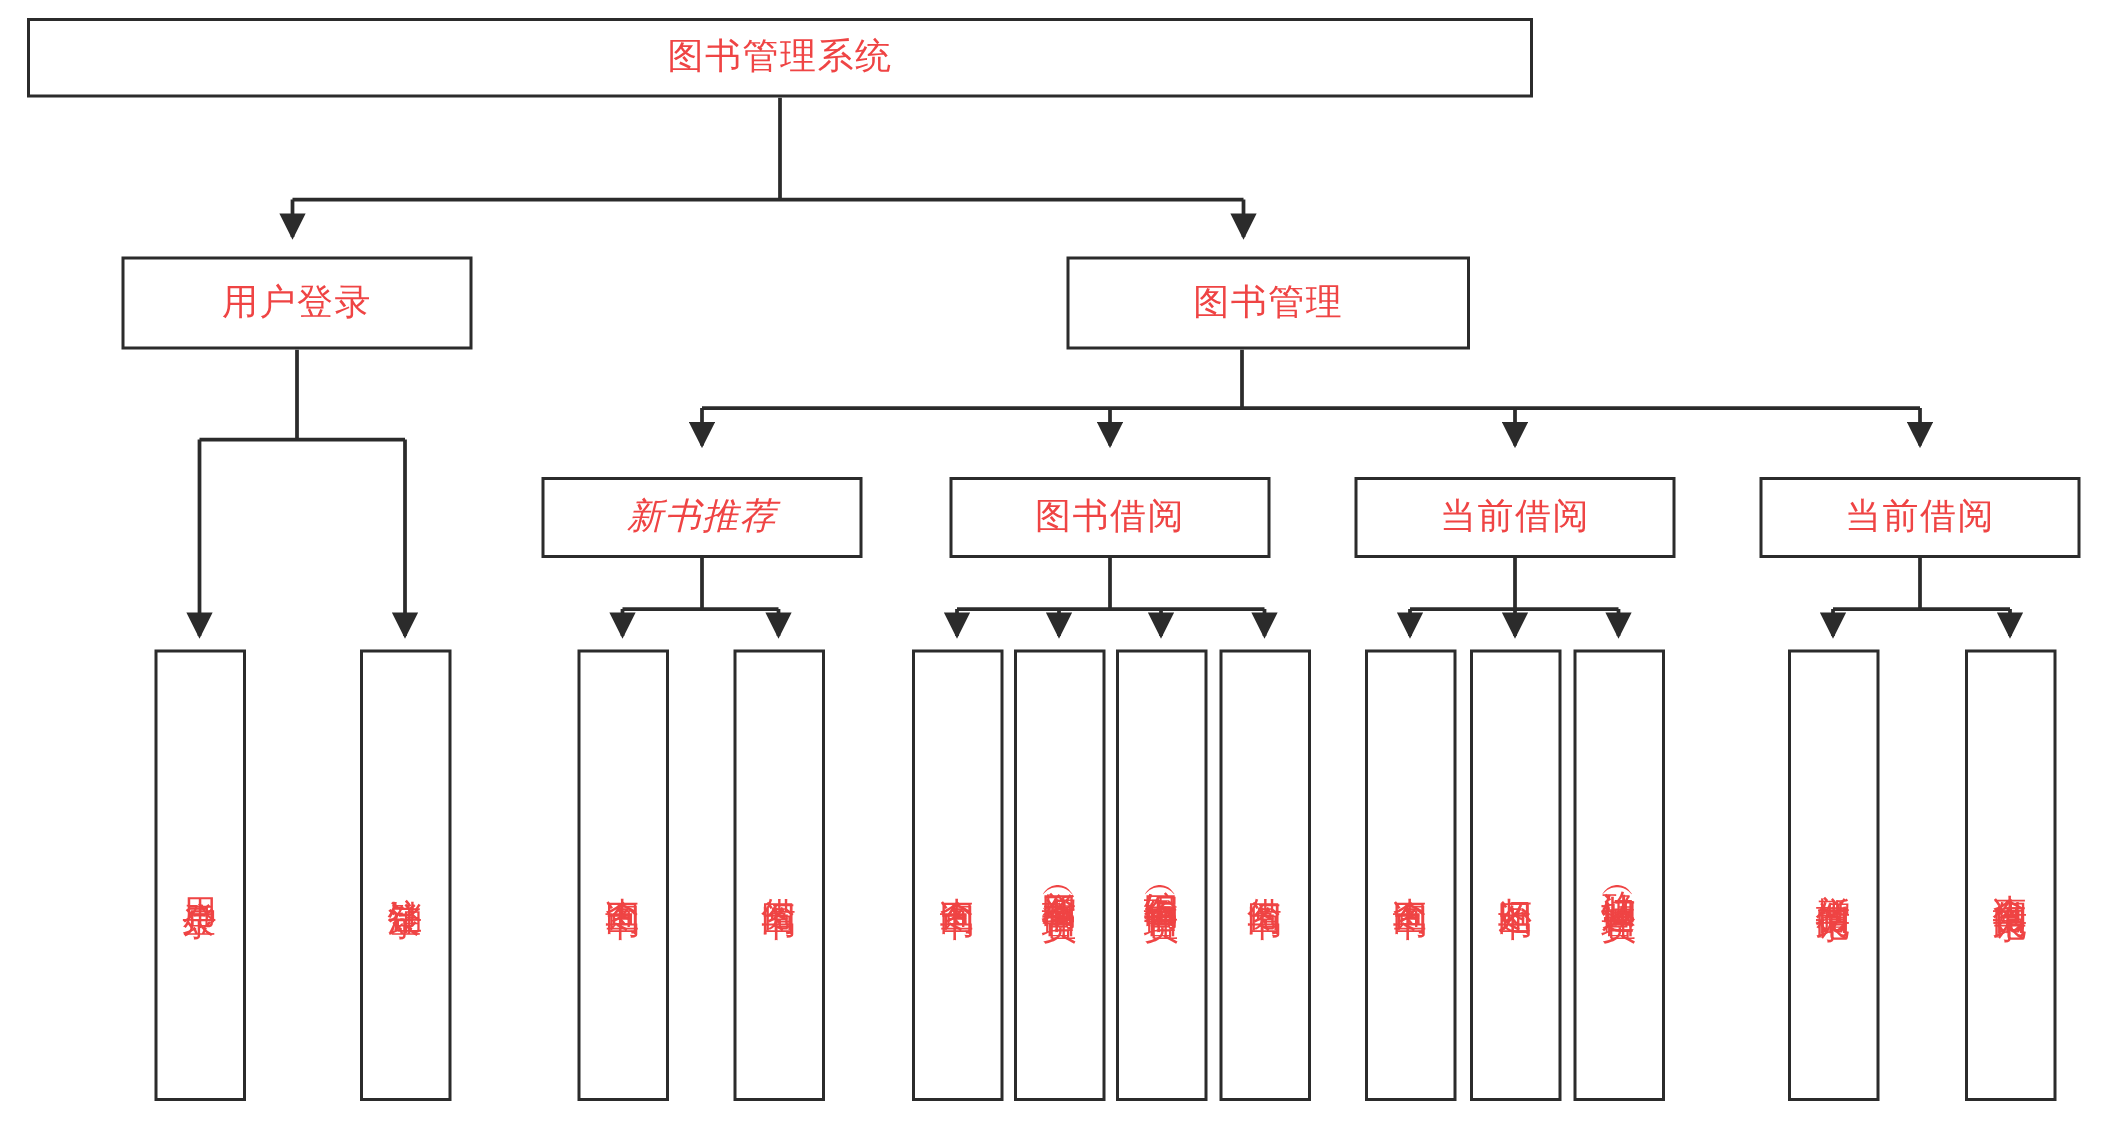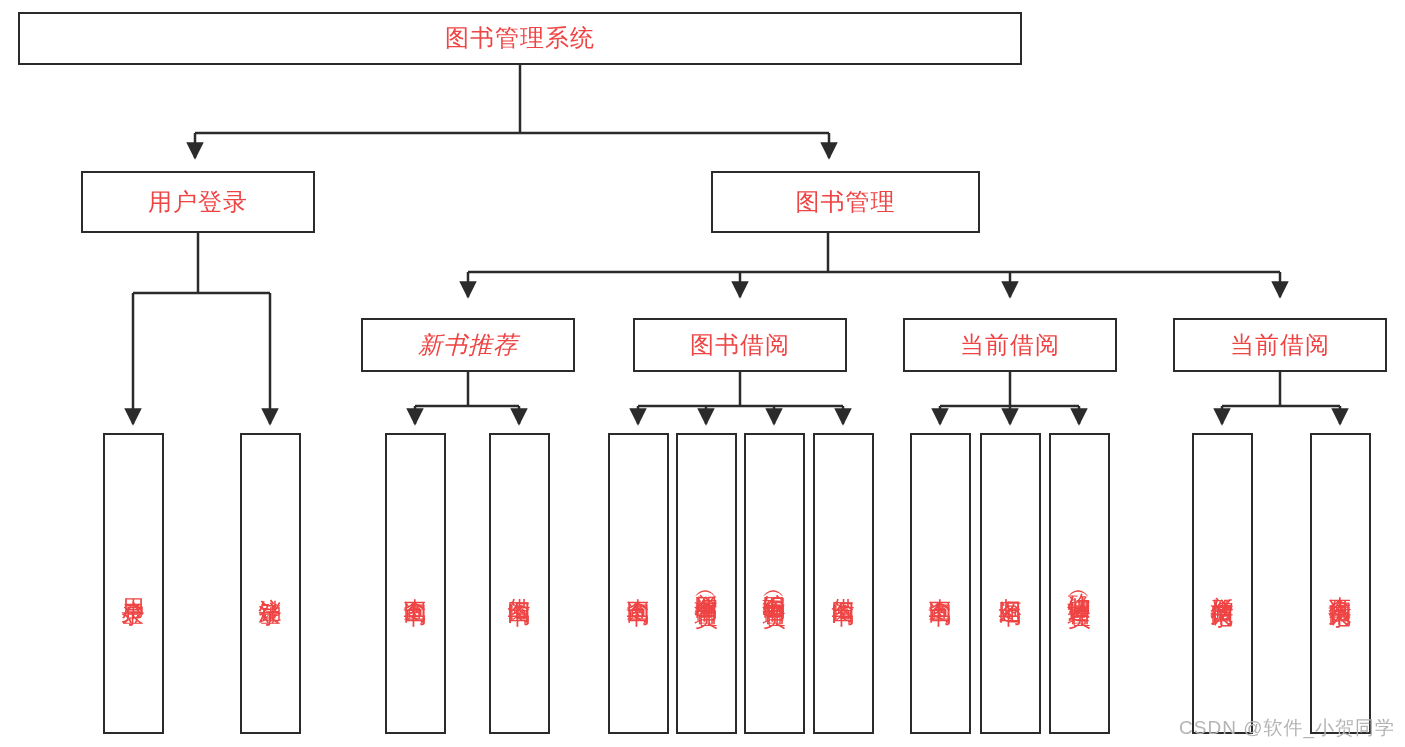--- a/index.html
+++ b/index.html
@@ -181,15 +181,14 @@
     <span class="vtext">确认归还（管理员）</span>
   </div>
 
   <div class="node vert" style="left:1192px; top:433px; width:61px; height:301px;">
     <span class="vtext">新增借阅记录</span>
   </div>
   <div class="node vert" style="left:1310px; top:433px; width:61px; height:301px;">
     <span class="vtext">查询借阅记录</span>
   </div>
 
-  <div class="watermark">CSDN @软件_小贺同学</div>
 
 </div>
 
 </body></html>

